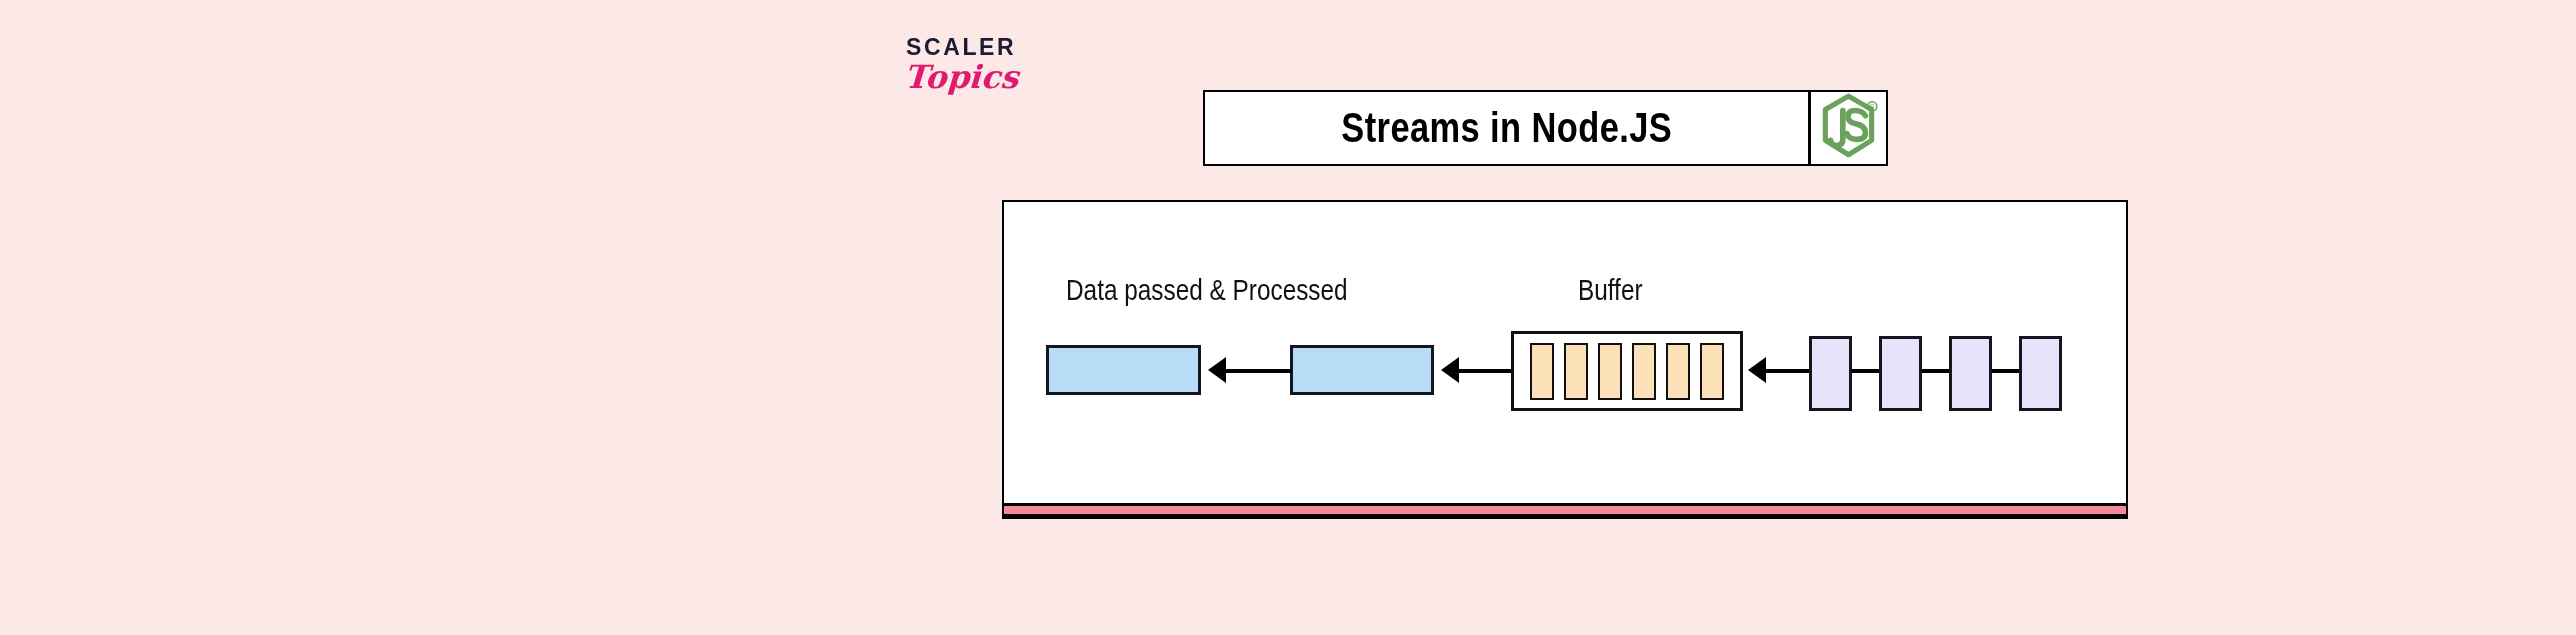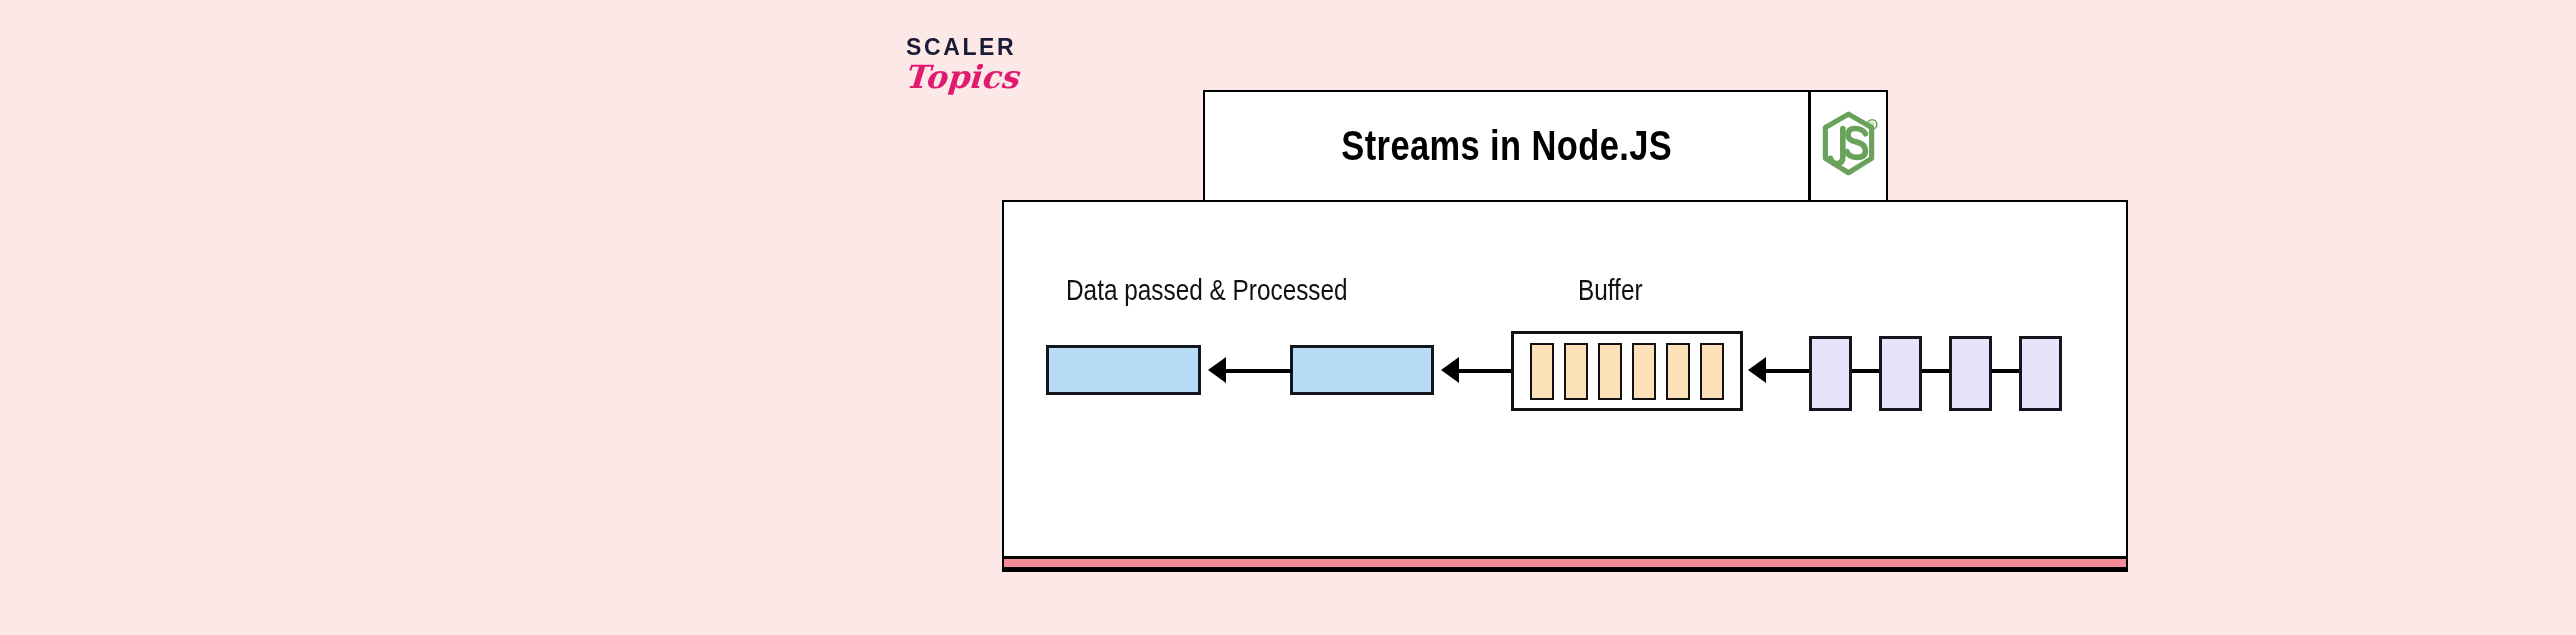--- a/index.html
+++ b/index.html
@@ -44,21 +44,21 @@
     transform: skewX(-6deg);
     transform-origin: left center;
   }
 
   
   #title-banner {
     position: absolute;
     left: 1203px;
     top: 90px;
     width: 685px;
-    height: 112px;
+    height: 76px;
     background: #ffffff;
     border: 2.6px solid #000000;
     box-sizing: border-box;
     display: flex;
     align-items: stretch;
   }
   #title-banner .banner-text-cell {
     flex: 1 1 auto;
     display: flex;
     align-items: center;
@@ -89,21 +89,21 @@
   #title-banner .banner-logo-cell svg {
     display: block;
   }
 
   
   #diagram-panel {
     position: absolute;
     left: 1002px;
     top: 200px;
     width: 1126px;
-    height: 372px;
+    height: 319px;
     background: #ffffff;
     border: 2.6px solid #000000;
     box-sizing: border-box;
   }
   #diagram-stage {
     position: absolute;
     inset: 0;
   }
 
   

